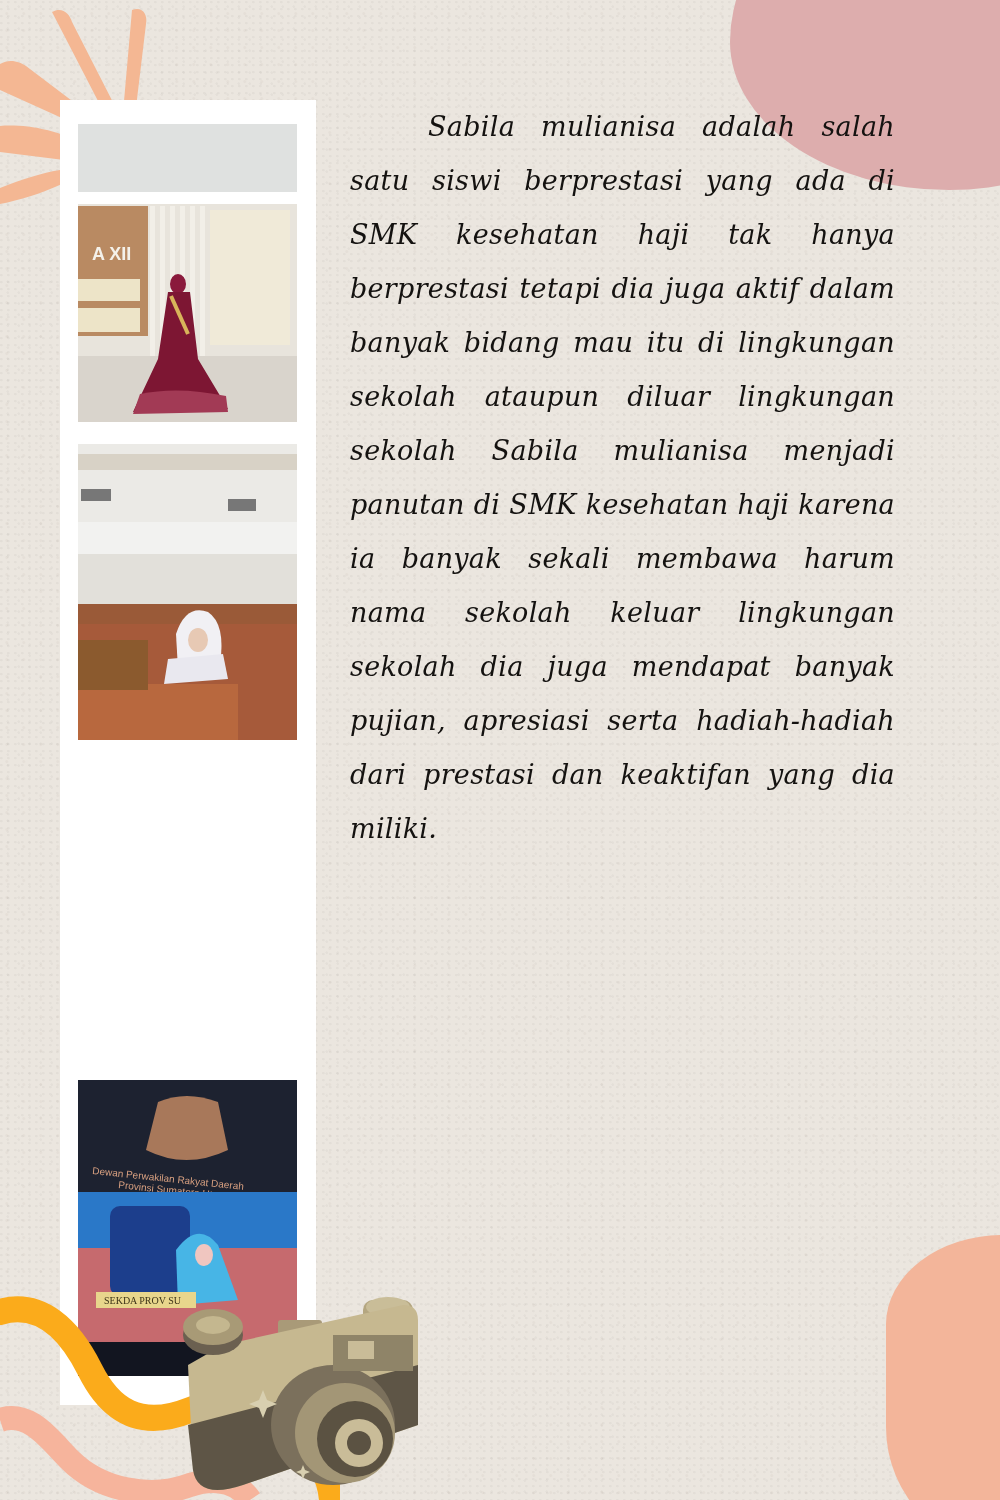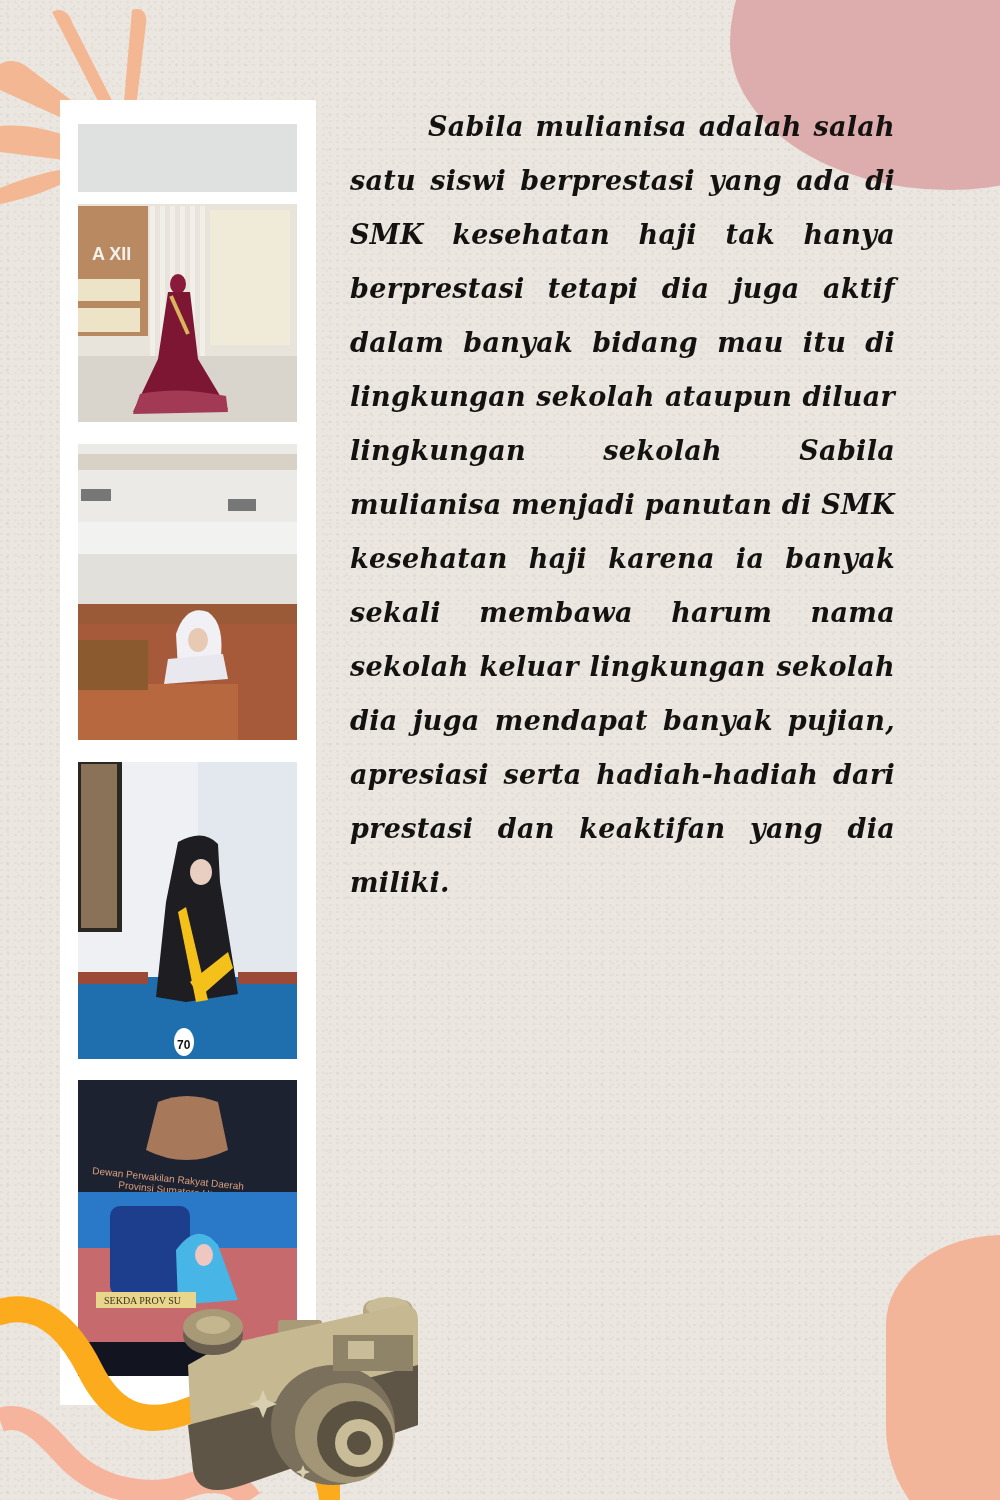--- a/index.html
+++ b/index.html
@@ -32,21 +32,21 @@
     position: absolute; left: 18px; width: 219px; overflow: hidden;
   }
   .photo svg { width: 100%; height: 100%; display: block; }
   .p1 { top: 24px; height: 298px; }
   .p2 { top: 344px; height: 296px; }
   .p3 { top: 662px; height: 297px; }
   .p4 { top: 980px; height: 296px; }
   .camera { position: absolute; left: 183px; top: 1275px; width: 240px; height: 225px; }
   .text-block {
     position: absolute; left: 350px; top: 100px; width: 545px;
-    font-family: "DejaVu Serif", serif; font-style: italic; font-weight: bold;
+    font-family: "DejaVu Serif", serif; font-style: italic; font-weight: normal;
     color: #141210; font-size: 27px; line-height: 54px; text-align: justify;
     letter-spacing: 0.3px;
   }
   .text-block p { text-indent: 78px; }
   .para2 { margin-top: 54px; padding-left: 8px; }
 </style>
 </head>
 <body>
 
 <div class="blob-top-right"></div>
@@ -98,37 +98,20 @@
       <rect y="110" width="219" height="60" fill="#e2e0da"></rect>
       <rect y="160" width="219" height="30" fill="#9a5a38"></rect>
       <rect y="180" width="219" height="116" fill="#a65a3a"></rect>
       <rect x="0" y="240" width="160" height="56" fill="#b8683e"></rect>
       <rect x="0" y="196" width="70" height="50" fill="#8b5a2e"></rect>
       <path d="M98 190 Q108 160 130 168 Q148 180 142 220 L100 225 Z" fill="#f1f0f4"></path>
       <ellipse cx="120" cy="196" rx="10" ry="12" fill="#e7c9b4"></ellipse>
       <path d="M90 215 L145 210 L150 235 L86 240 Z" fill="#e9e8ef"></path>
     </svg>
   </div>
-  <div class="photo p3">
-    <svg viewBox="0 0 219 297" preserveAspectRatio="none">
-      <rect width="219" height="297" fill="#eef0f4"></rect>
-      <rect x="0" y="0" width="44" height="170" fill="#2a2622"></rect>
-      <rect x="3" y="2" width="36" height="164" fill="#8a7258"></rect>
-      <rect x="120" y="0" width="99" height="230" fill="#e3e7ee"></rect>
-      <rect y="215" width="219" height="82" fill="#1f6fae"></rect>
-      <rect y="210" width="70" height="12" fill="#9a4a36"></rect>
-      <rect x="160" y="210" width="59" height="12" fill="#9a4a36"></rect>
-      <path d="M100 80 Q125 66 140 82 L142 120 L160 232 L108 240 L78 235 L88 140 Z" fill="#1d1d22"></path>
-      <ellipse cx="123" cy="110" rx="11" ry="13" fill="#e8cfc2"></ellipse>
-      <path d="M100 150 L108 145 L130 238 L118 240 Z" fill="#f4c11a"></path>
-      <path d="M112 220 L150 190 L155 206 L122 235 Z" fill="#f4c11a"></path>
-      <ellipse cx="106" cy="280" rx="10" ry="14" fill="#ffffff"></ellipse>
-      <text x="99" y="287" font-family="Liberation Sans, sans-serif" font-weight="bold" font-size="12" fill="#111">70</text>
-    </svg>
-  </div>
   <div class="photo p4">
     <svg viewBox="0 0 219 296" preserveAspectRatio="none">
       <rect width="219" height="296" fill="#1d2230"></rect>
       <path d="M80 22 Q108 10 140 22 L150 70 Q108 90 68 70 Z" fill="#a8785a"></path>
       <text x="14" y="94" font-family="Liberation Sans, sans-serif" font-size="10" fill="#d8a080" transform="rotate(6 14 94)">Dewan Perwakilan Rakyat Daerah</text>
       <text x="40" y="108" font-family="Liberation Sans, sans-serif" font-size="10" fill="#d8a080" transform="rotate(6 40 108)">Provinsi Sumatera Utara</text>
       <rect x="0" y="112" width="219" height="150" fill="#2a78c8"></rect>
       <rect x="0" y="168" width="219" height="94" fill="#c66a6e"></rect>
       <rect x="32" y="126" width="80" height="90" rx="10" fill="#1c3e8c"></rect>
       <path d="M98 170 Q120 140 140 165 L160 220 L100 225 Z" fill="#47b5e6"></path>

